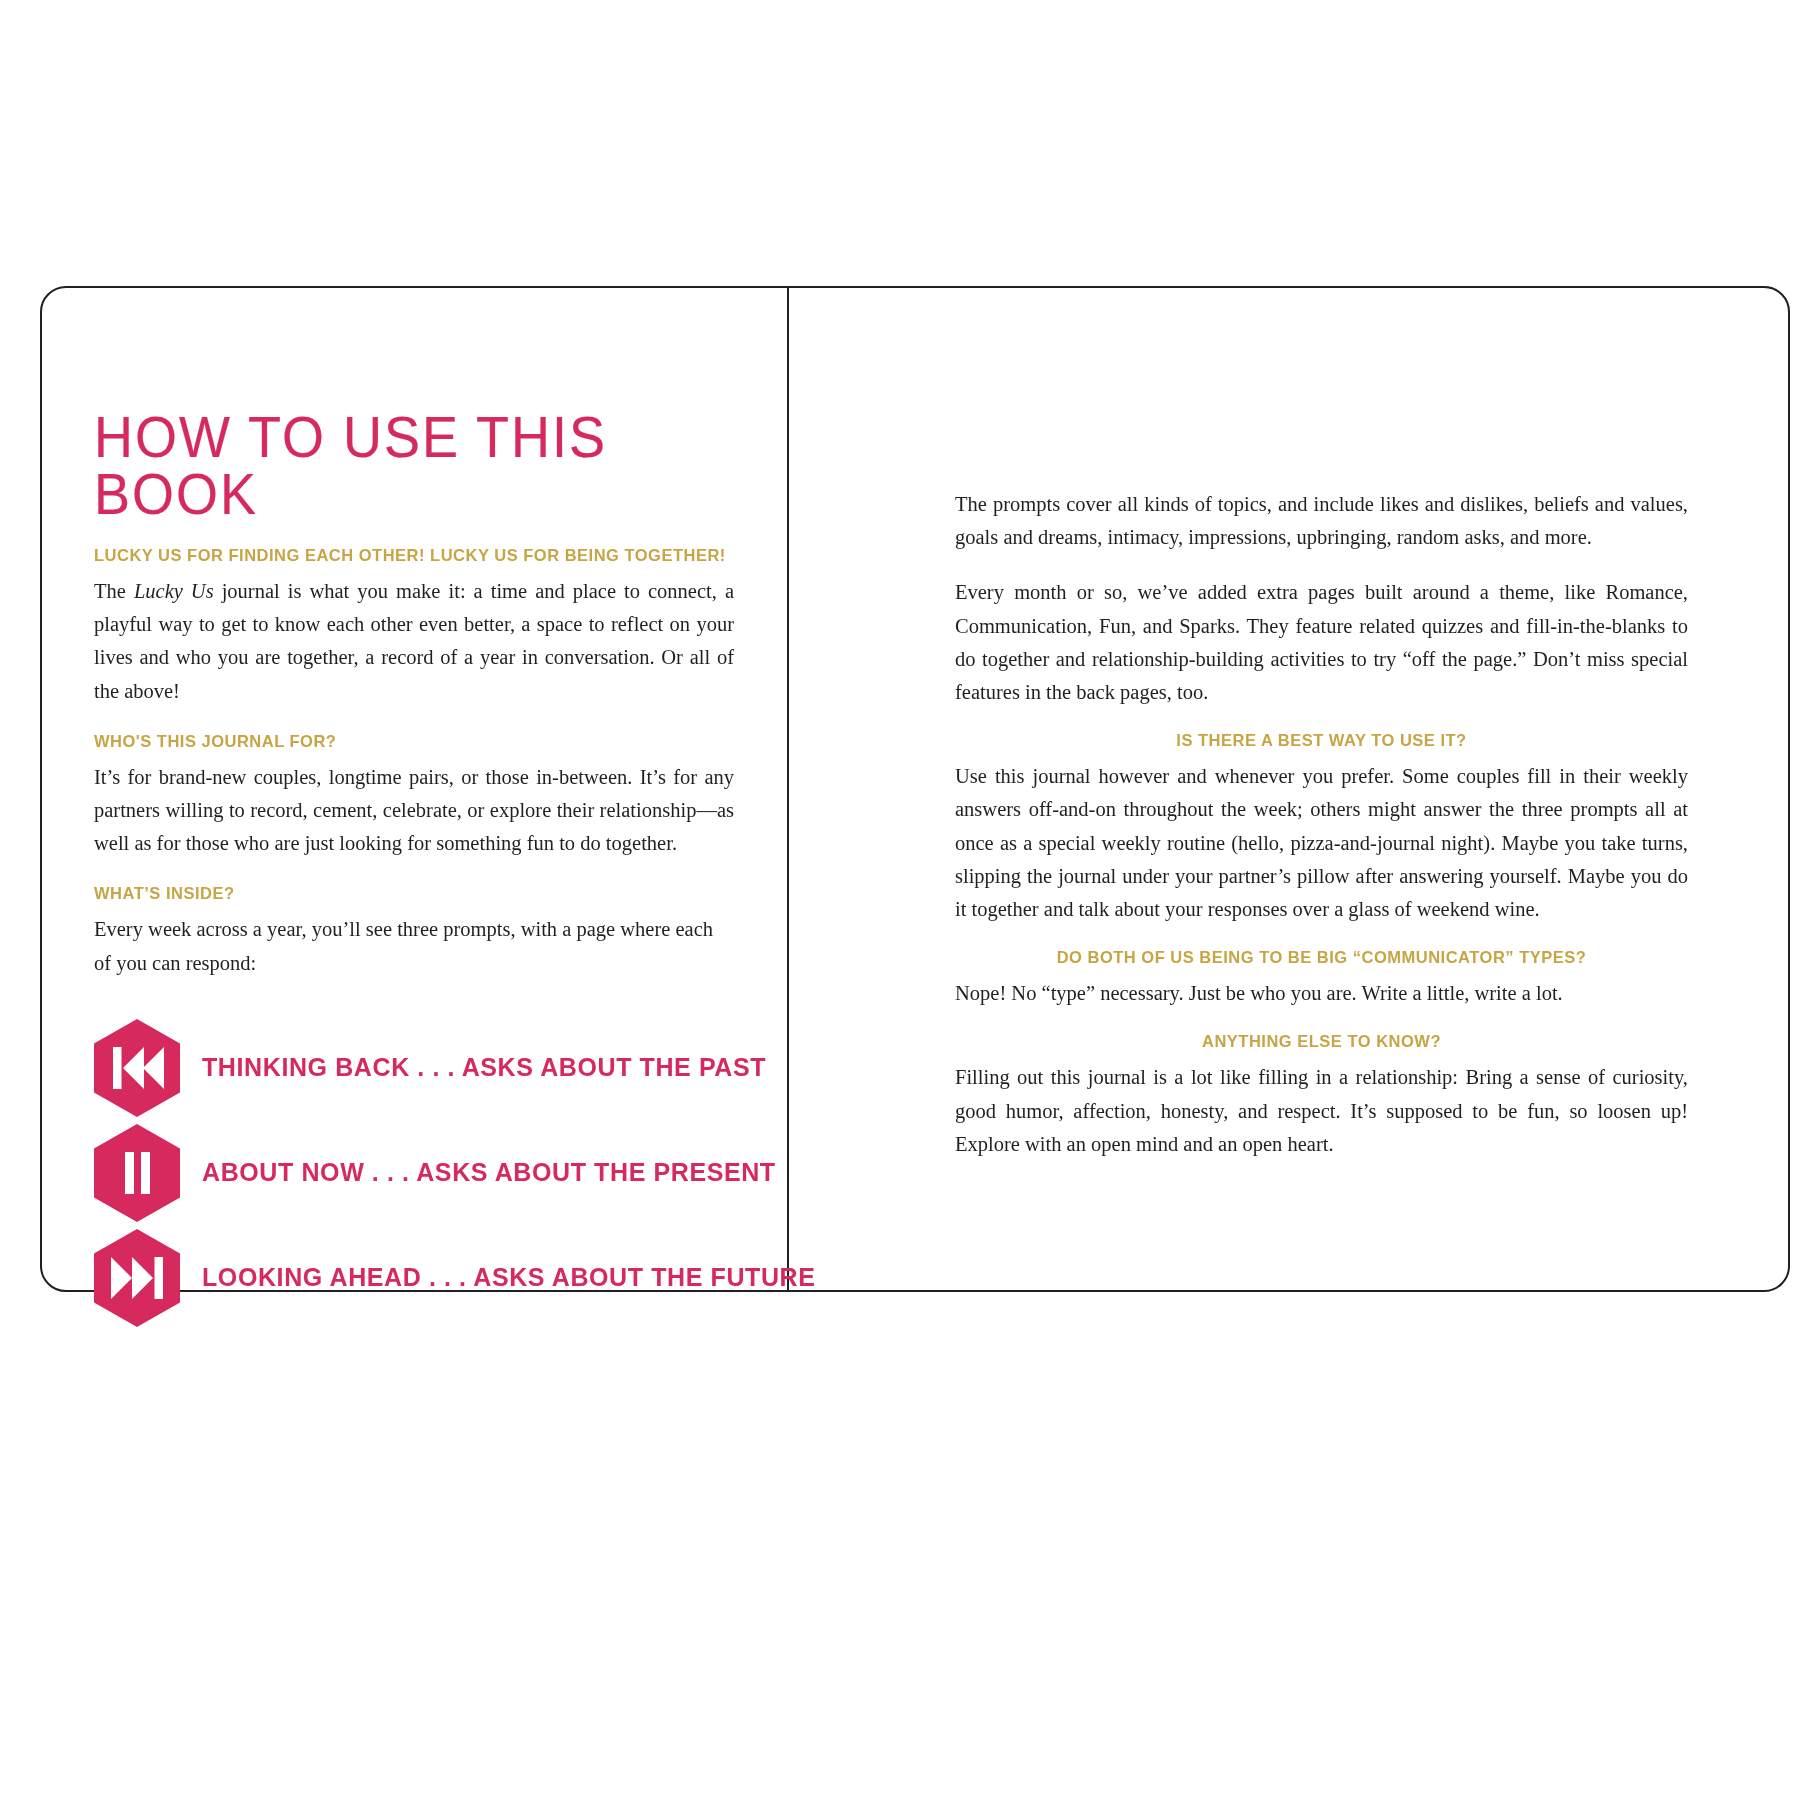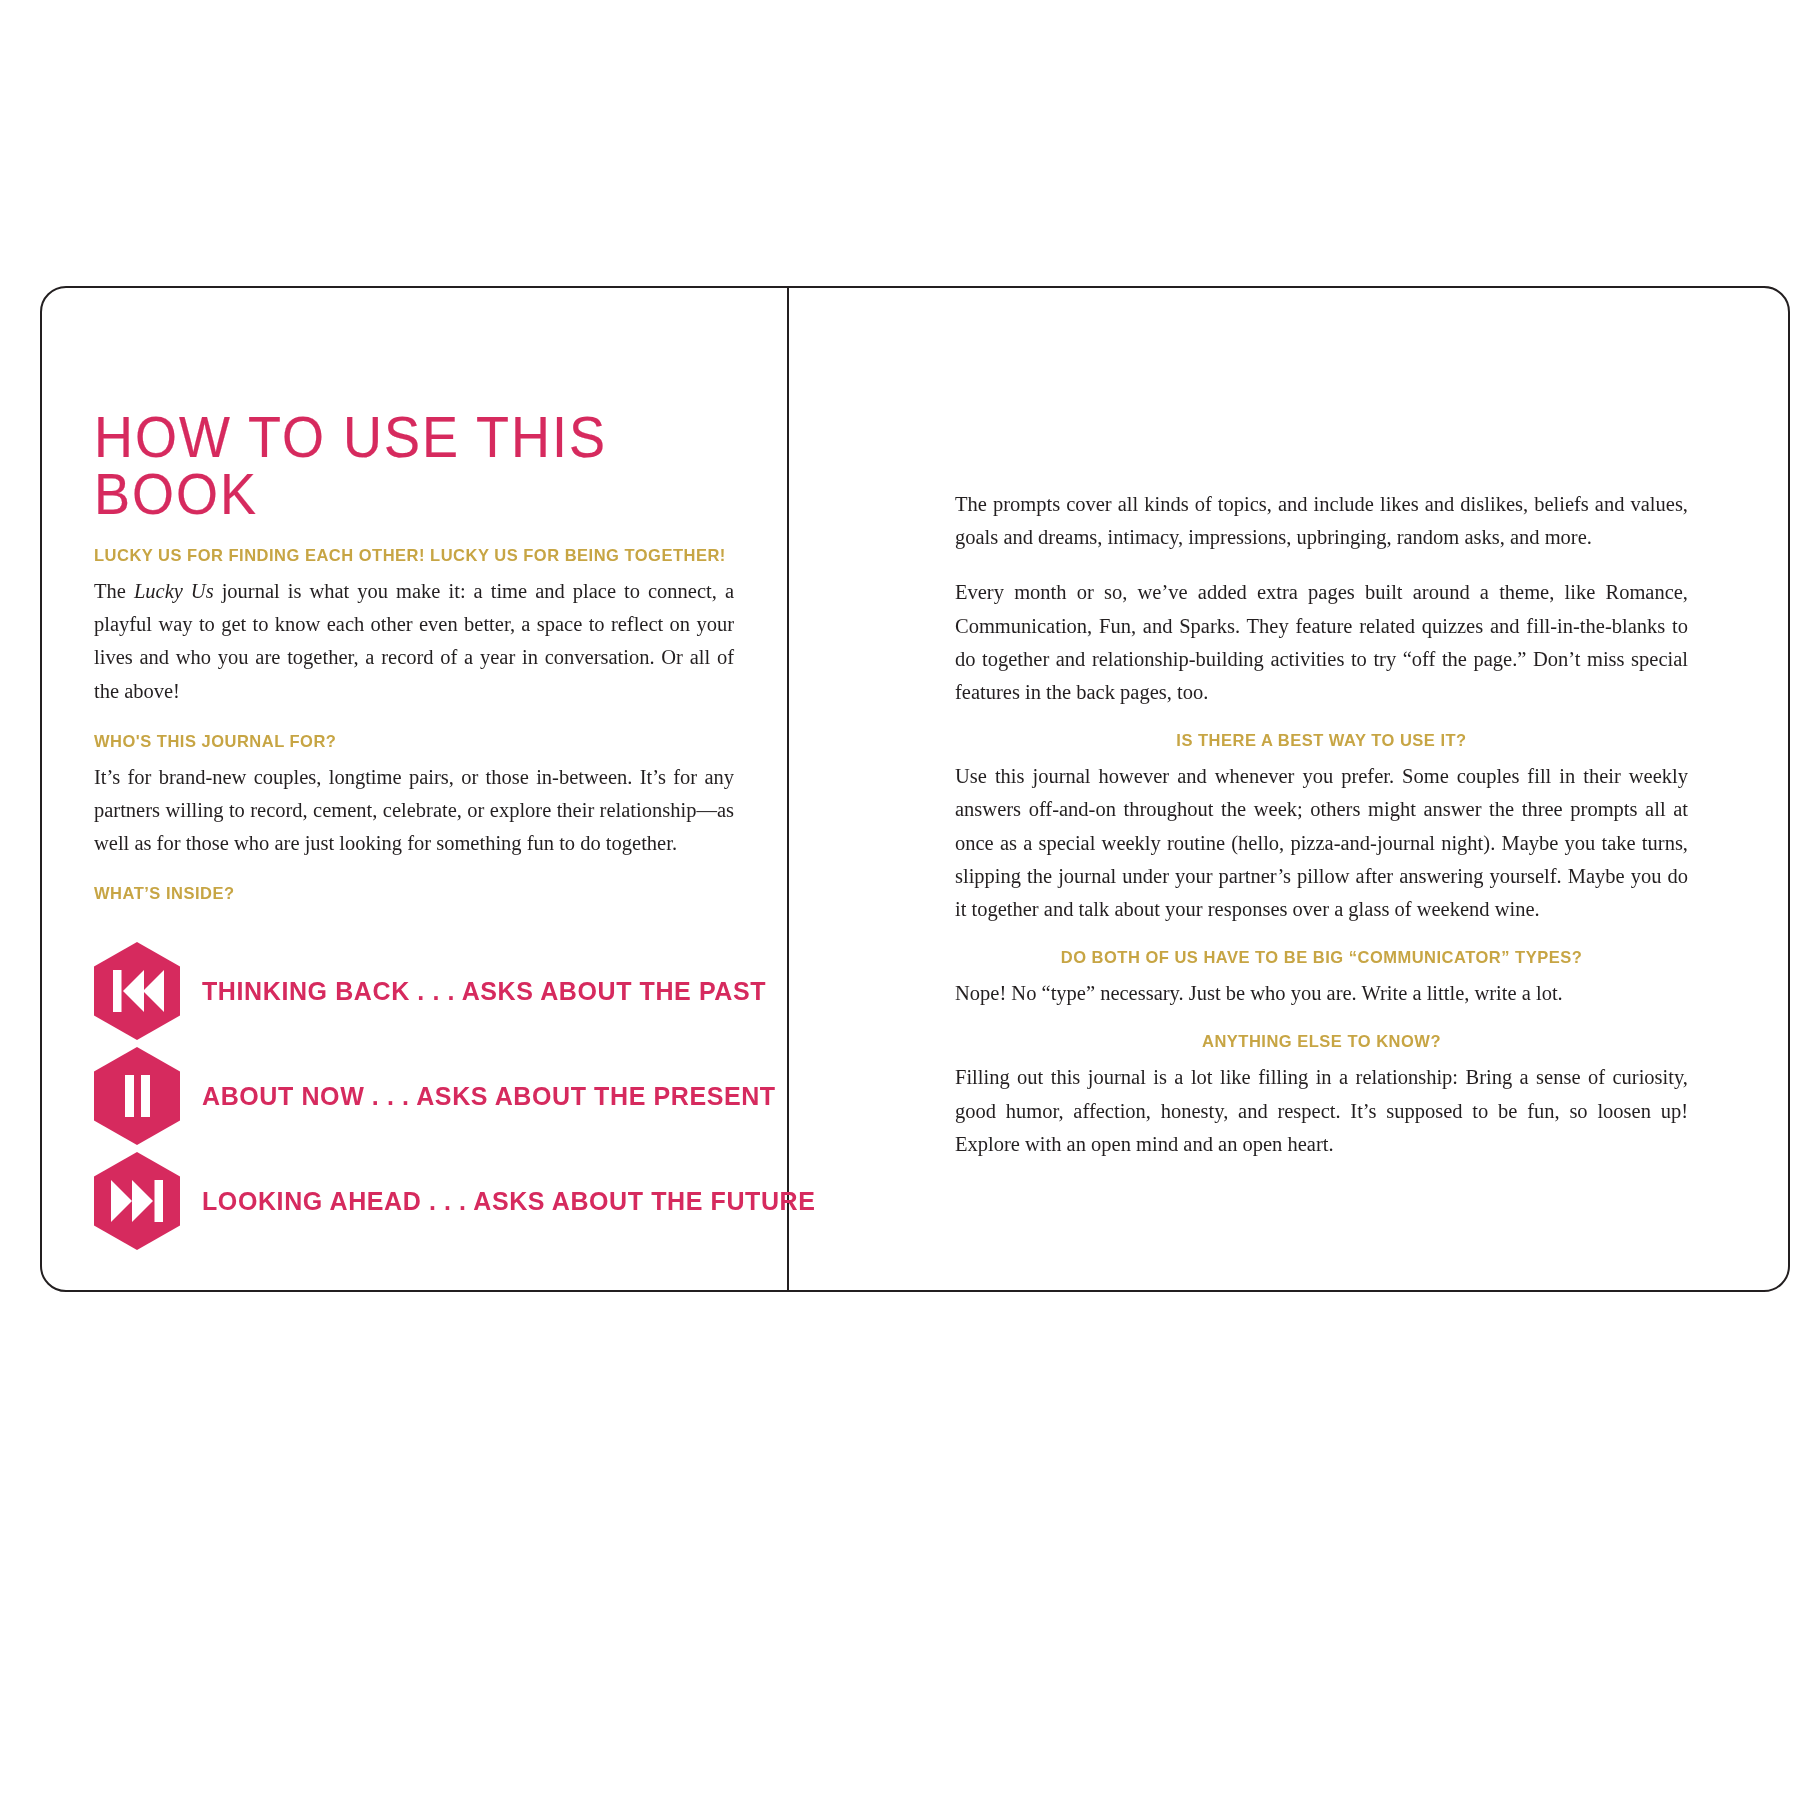--- a/index.html
+++ b/index.html
@@ -135,20 +135,21 @@
 
       <h1 class="book-title">HOW TO USE THIS BOOK</h1>
 
       <h2 class="section-head">LUCKY US FOR FINDING EACH OTHER! LUCKY US FOR BEING TOGETHER!</h2>
       <p class="body-par"><span>The </span><em class="italic-title">Lucky Us</em><span> journal is what you make it: a time and place to connect, a playful way to get to know each other even better, a space to reflect on your lives and who you are together, a record of a year in conversation. Or all of the above!</span></p>
 
       <h2 class="section-head">WHO'S THIS JOURNAL FOR?</h2>
       <p class="body-par">It’s for brand-new couples, longtime pairs, or those in-between. It’s for any partners willing to record, cement, celebrate, or explore their relationship—as well as for those who are just looking for something fun to do together.</p>
 
       <h2 class="section-head">WHAT’S INSIDE?</h2>
+      <p class="body-par nojust last">Every week across a year, you’ll see three prompts, with a page where each of you can respond:</p>
 
       <div class="icon-rows">
 
         <div class="icon-row">
           <div class="hex">
             <svg width="86" height="98" viewBox="0 0 86 98" aria-hidden="true">
               <polygon points="43,0 86,24.5 86,73.5 43,98 0,73.5 0,24.5" fill="#d62a5e"></polygon>
               <g fill="#ffffff">
                 <rect x="19" y="28" width="8.5" height="42"></rect>
                 <polygon points="50,28 50,70 29,49"></polygon>
@@ -192,20 +193,20 @@
 
   <div class="spine"></div>
 
   <div class="page page-right">
     <div class="right-content" id="right-blocks">
 
     <p class="body-par">The prompts cover all kinds of topics, and include likes and dislikes, beliefs and values, goals and dreams, intimacy, impressions, upbringing, random asks, and more.</p>
         <p class="body-par">Every month or so, we’ve added extra pages built around a theme, like Romance, Communication, Fun, and Sparks. They feature related quizzes and fill-in-the-blanks to do together and relationship-building activities to try “off the page.” Don’t miss special features in the back pages, too.</p>
         <h2 class="section-head">IS THERE A BEST WAY TO USE IT?</h2>
         <p class="body-par">Use this journal however and whenever you prefer. Some couples fill in their weekly answers off-and-on throughout the week; others might answer the three prompts all at once as a special weekly routine (hello, pizza-and-journal night). Maybe you take turns, slipping the journal under your partner’s pillow after answering yourself. Maybe you do it together and talk about your responses over a glass of weekend wine.</p>
-        <h2 class="section-head">DO BOTH OF US HAVE TO BE BIG “COMMUNICATOR” TYPES?</h2>
+        <h2 class="section-head">DO BOTH OF US BEING TO BE BIG “COMMUNICATOR” TYPES?</h2>
         <p class="body-par">Nope! No “type” necessary. Just be who you are. Write a little, write a lot.</p>
         <h2 class="section-head">ANYTHING ELSE TO KNOW?</h2>
         <p class="body-par">Filling out this journal is a lot like filling in a relationship: Bring a sense of curiosity, good humor, affection, honesty, and respect. It’s supposed to be fun, so loosen up! Explore with an open mind and an open heart.</p>
       </div>
   </div>
 
 </div>
 
 </body></html>

